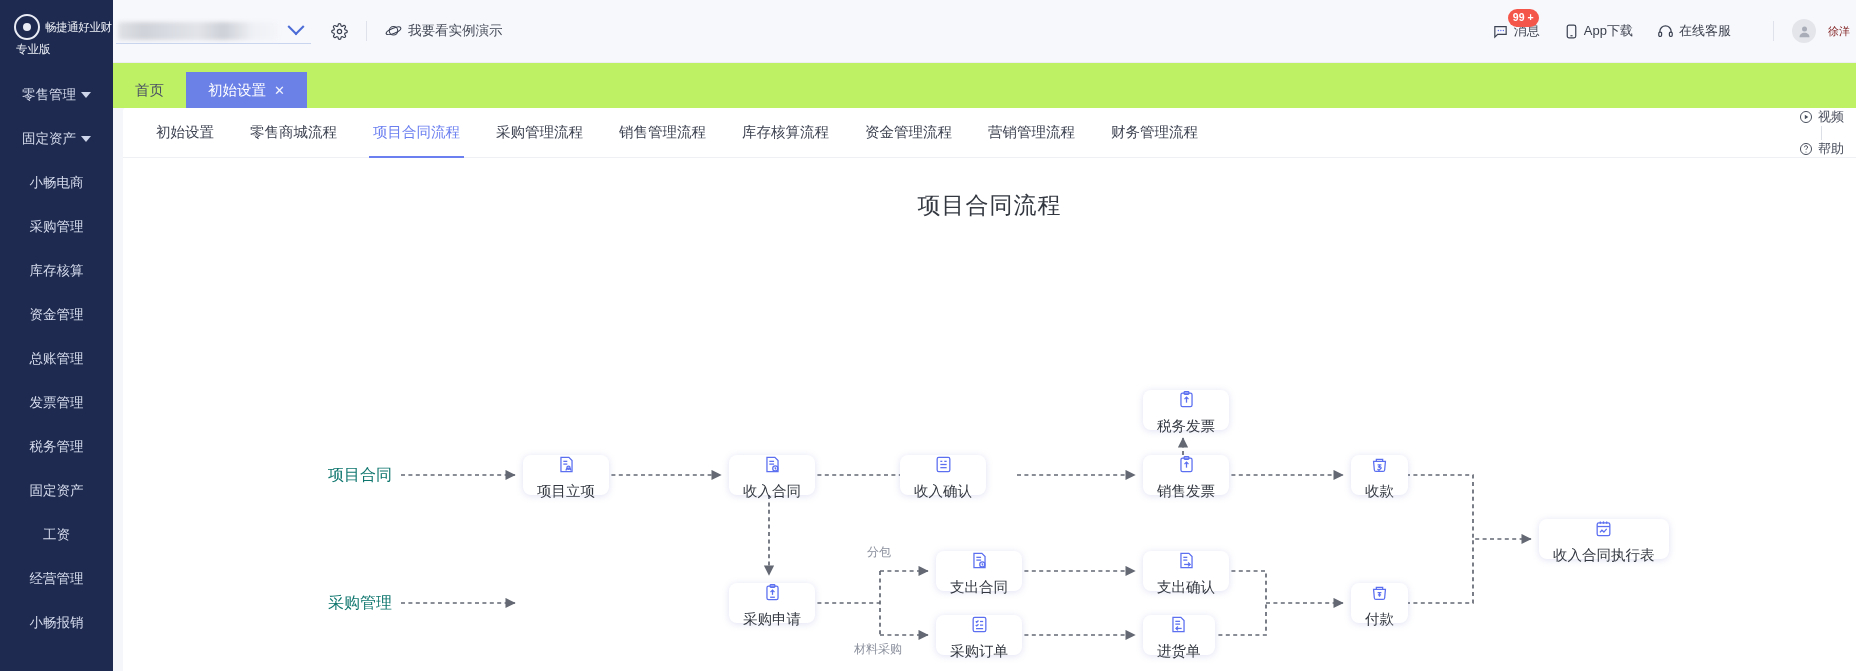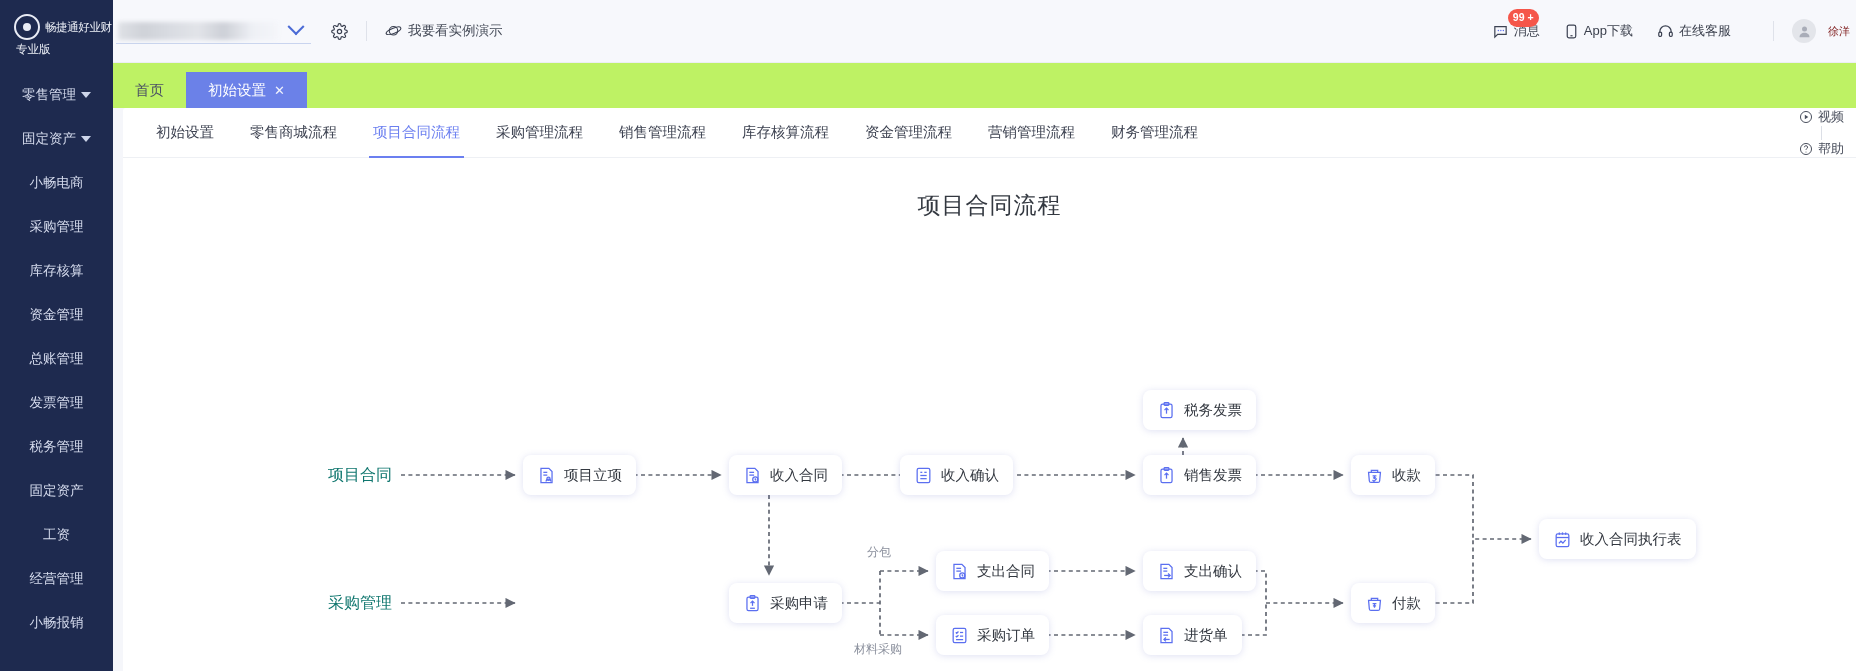--- a/index.html
+++ b/index.html
@@ -92,21 +92,21 @@
   .srt-div{width:1px;height:14px;background:#dcdfe6;}
   .page-title{
     text-align:center;font-size:23px;color:#333840;margin-top:32px;font-weight:normal;letter-spacing:1px;
   }
   
   #canvas{position:absolute;left:0;top:0;width:1733px;height:563px;}
   .node{
     position:absolute;height:40px;background:#fff;border-radius:8px;
     box-shadow:0 1px 7px rgba(110,120,200,.22);
     display:flex;align-items:center;gap:8px;padding:0 14px;
-    font-size:14.5px;color:#333840;white-space:nowrap;cursor:pointer;
+    font-size:14.5px;color:#333840;white-space:nowrap;cursor:pointer;flex-direction:column;
   }
   .node svg{flex:0 0 auto;}
   .rowlabel{position:absolute;font-size:16px;color:#0f766e;white-space:nowrap;}
   .edgelabel{position:absolute;font-size:12px;color:#8a8f9c;white-space:nowrap;}
   svg.wires{position:absolute;left:0;top:0;width:1733px;height:563px;pointer-events:none;}
 </style>
 </head>
 <body>
 
 <div id="sidebar">

